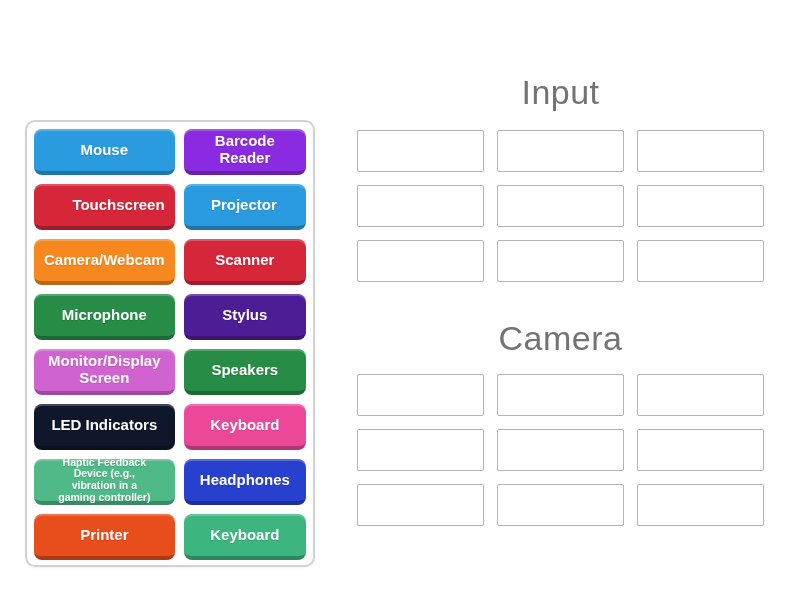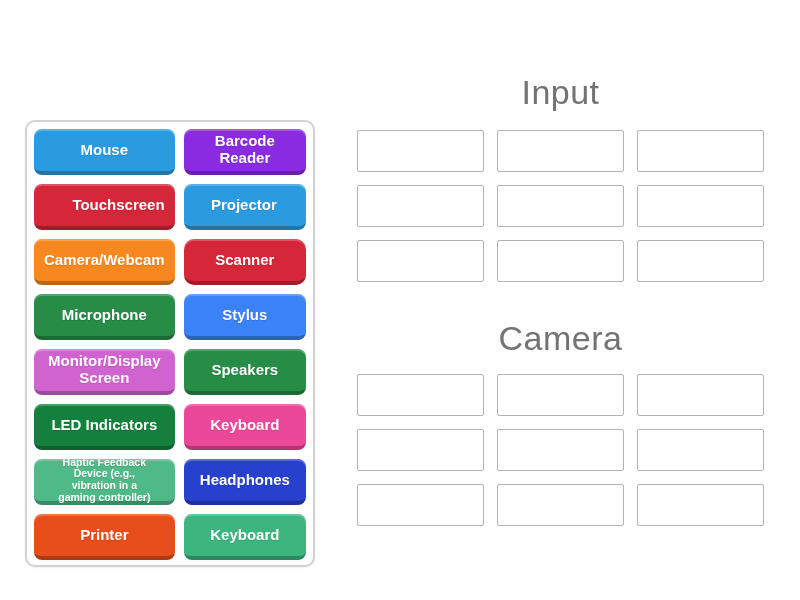--- a/index.html
+++ b/index.html
@@ -95,36 +95,36 @@
         </div>
         <div class="tile" style="background-color: rgb(214, 38, 57); justify-content: flex-end;">
           <span>Touchscreen</span>
         </div>
         <div class="tile" style="background-color: rgb(43, 155, 224); padding-left: 8px;">
           <span>Projector</span>
         </div>
         <div class="tile" style="background-color: rgb(246, 136, 31);">
           <span>Camera/Webcam</span>
         </div>
-        <div class="tile" style="background-color: rgb(214, 38, 57); border-radius: 10px;">
+        <div class="tile" style="background-color: rgb(214, 38, 57);">
           <span>Scanner</span>
         </div>
         <div class="tile" style="background-color: rgb(38, 140, 70);">
           <span>Microphone</span>
         </div>
-        <div class="tile" style="background-color: #3b82f6;">
+        <div class="tile" style="background-color: #4c1d95;">
           <span>Stylus</span>
         </div>
         <div class="tile" style="background-color: rgb(209, 99, 209);">
           <span>Monitor/Display Screen</span>
         </div>
         <div class="tile" style="background-color: rgb(38, 140, 70);">
           <span>Speakers</span>
         </div>
-        <div class="tile" style="background-color: #15803d;">
+        <div class="tile" style="background-color: #0f172a;">
           <span>LED Indicators</span>
         </div>
         <div class="tile" style="background-color: #ec4899;">
           <span>Keyboard</span>
         </div>
         <div class="tile small" style="background-color: rgb(79, 185, 135);">
           <span>Haptic Feedback Device (e.g., vibration in a gaming controller)</span>
         </div>
         <div class="tile" style="background-color: rgb(40, 64, 206);">
           <span>Headphones</span>

